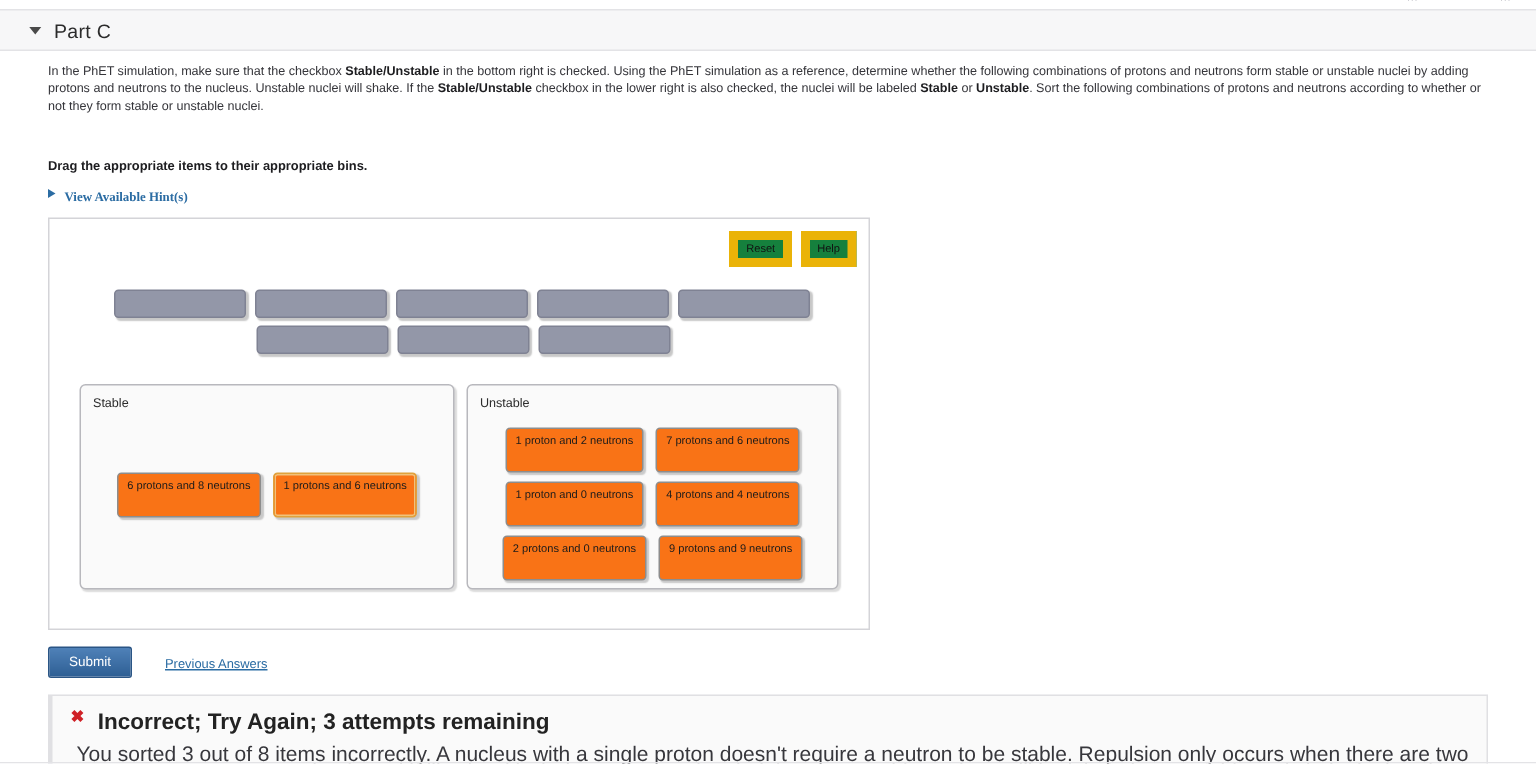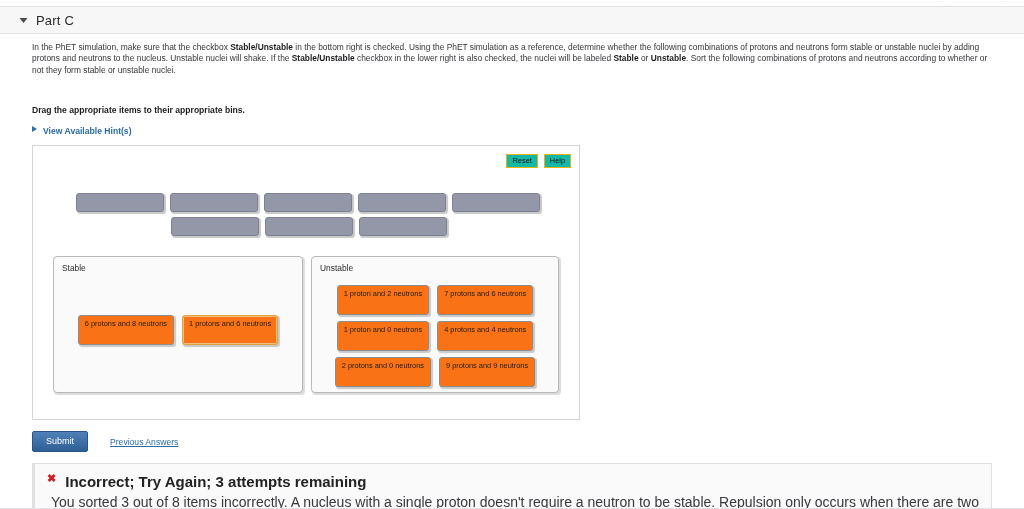--- a/index.html
+++ b/index.html
@@ -58,21 +58,21 @@
     text-align: left; margin: 6px 0 0 0;
     max-width: 960px;
   }
   .prompt b { font-weight: bold; color: #1d1d20; }
   .drag-instr {
     font-size: 8.6px; font-weight: bold; color: #1d1d20;
     margin-top: 29px;
   }
   .hint-row {
     margin-top: 11px; display: flex; align-items: flex-start; gap: 6px;
-    cursor: pointer; width: max-content;
+    cursor: pointer; width: max-content; font-family: Liberation Serif, serif;
   }
   .hint-tri {
     width: 0; height: 0;
     border-left: 5px solid #2b6ca3;
     border-top: 3.4px solid transparent;
     border-bottom: 3.4px solid transparent;
   }
   .hint-text {
     font-size: 8.6px; font-weight: bold; color: #2b6ca3;
   }
@@ -83,22 +83,22 @@
     margin-top: 9px;
     width: 548px; height: 275px;
     background: #ffffff;
     border: 1px solid #d4d4d8;
   }
   .panel-btns {
     position: absolute; top: 8px; right: 8px;
     display: flex; gap: 6px;
   }
   .mini-btn {
-    border: 1px solid #eab308;
-    background: #14b8a6;
+    border: 6px solid #eab308;
+    background: #15803d;
     font-size: 7.4px; color: #111;
     padding: 1px 5px 2px 5px;
     line-height: 9px;
     cursor: pointer;
     font-family: "Liberation Sans", sans-serif;
   }
 
   
   .slots {
     position: absolute; top: 47px; left: 0; width: 548px;

